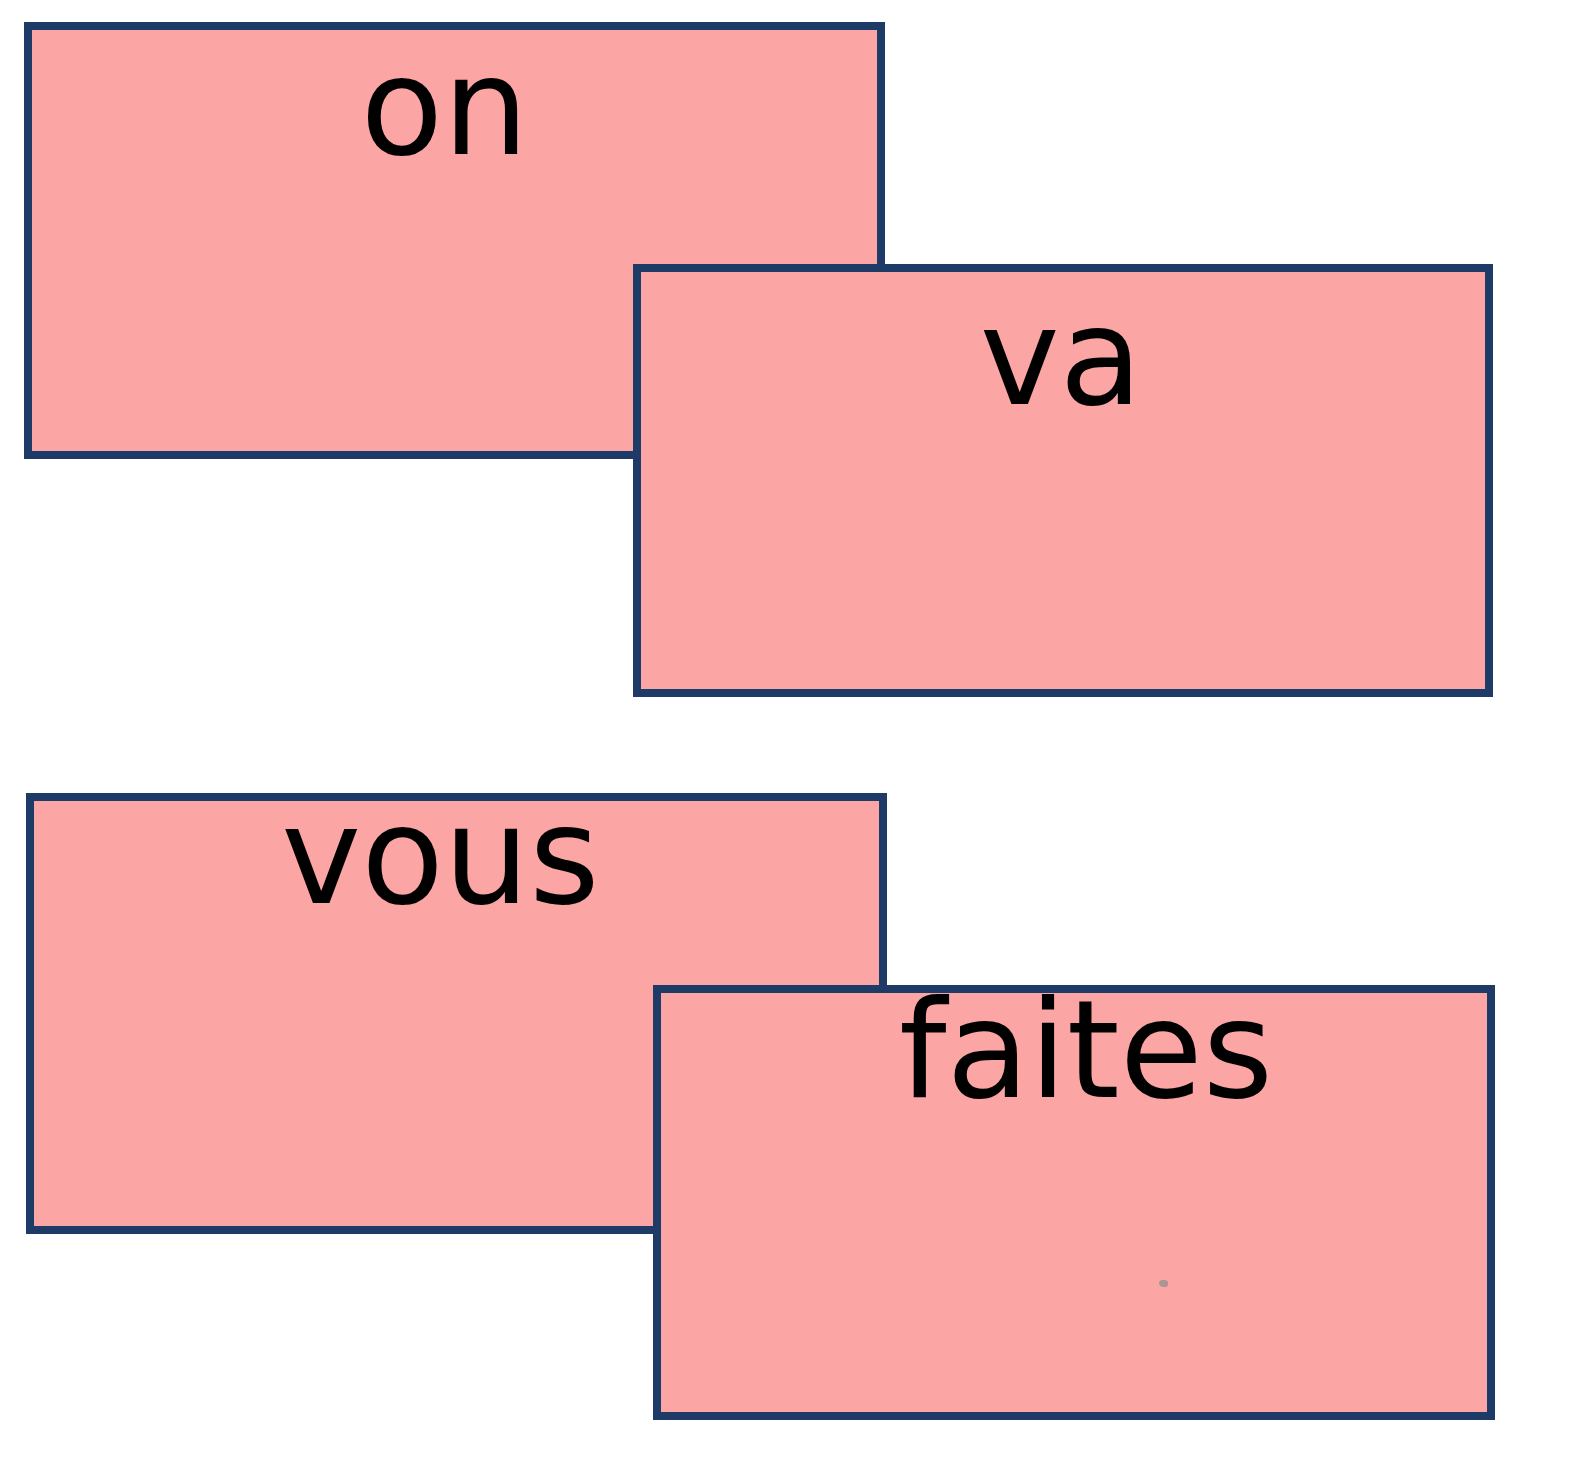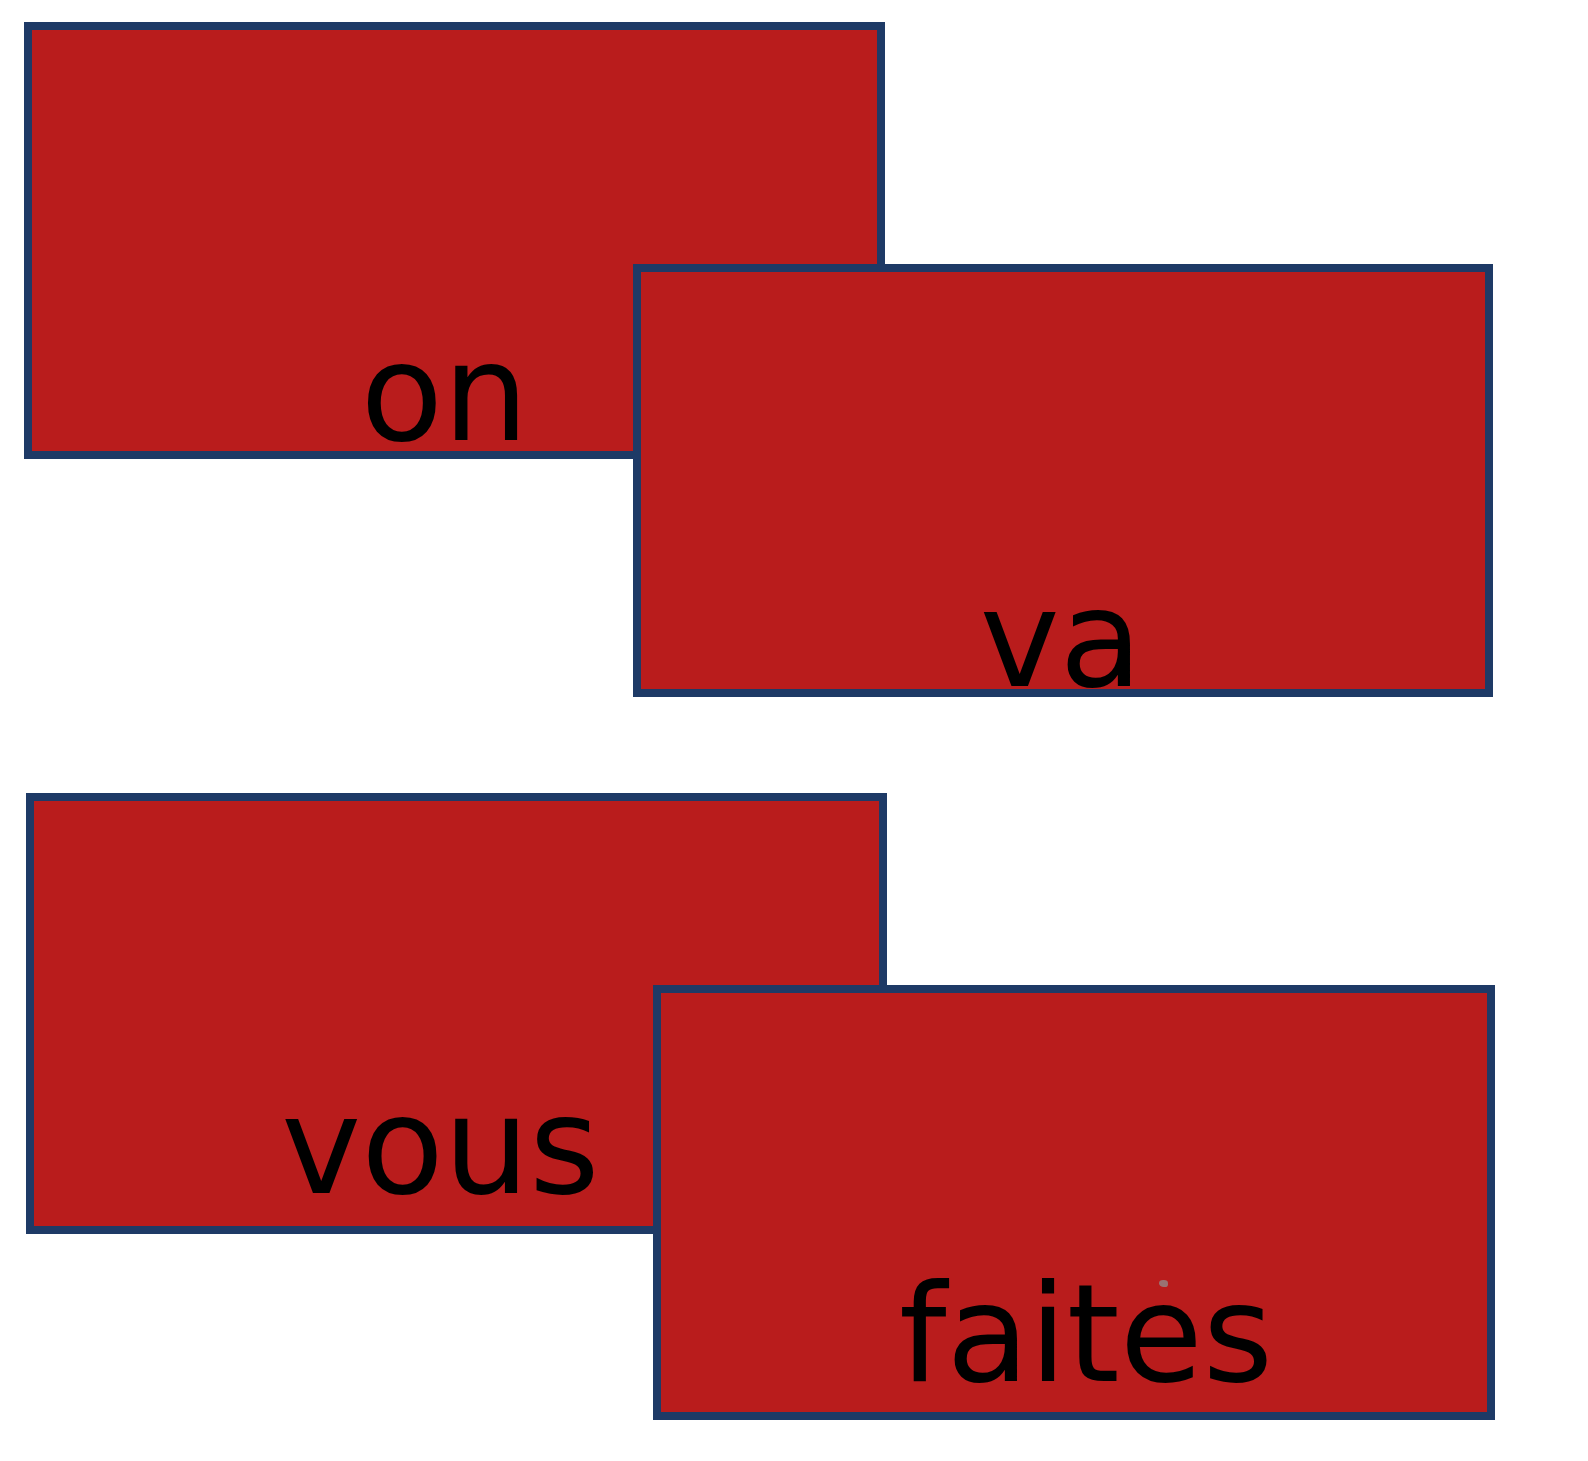--- a/index.html
+++ b/index.html
@@ -11,24 +11,24 @@
     position: relative;
     width: 1588px;
     height: 1461px;
     background: #ffffff;
     overflow: hidden;
     font-family: "DejaVu Sans", sans-serif;
   }
   .flashcard {
     position: absolute;
     box-sizing: border-box;
-    background: #b91c1c;
+    background: #fca5a5;
     border: 8px solid #1e3a66;
     display: flex;
-    align-items: flex-end;
+    align-items: flex-start;
     justify-content: center;
   }
   .flashcard .word {
     font-size: 135px;
     line-height: 1;
     color: #000000;
     white-space: nowrap;
   }
   
   .card-on     { left: 24px;  top: 22px;  width: 861px; height: 437px; z-index: 1; }

